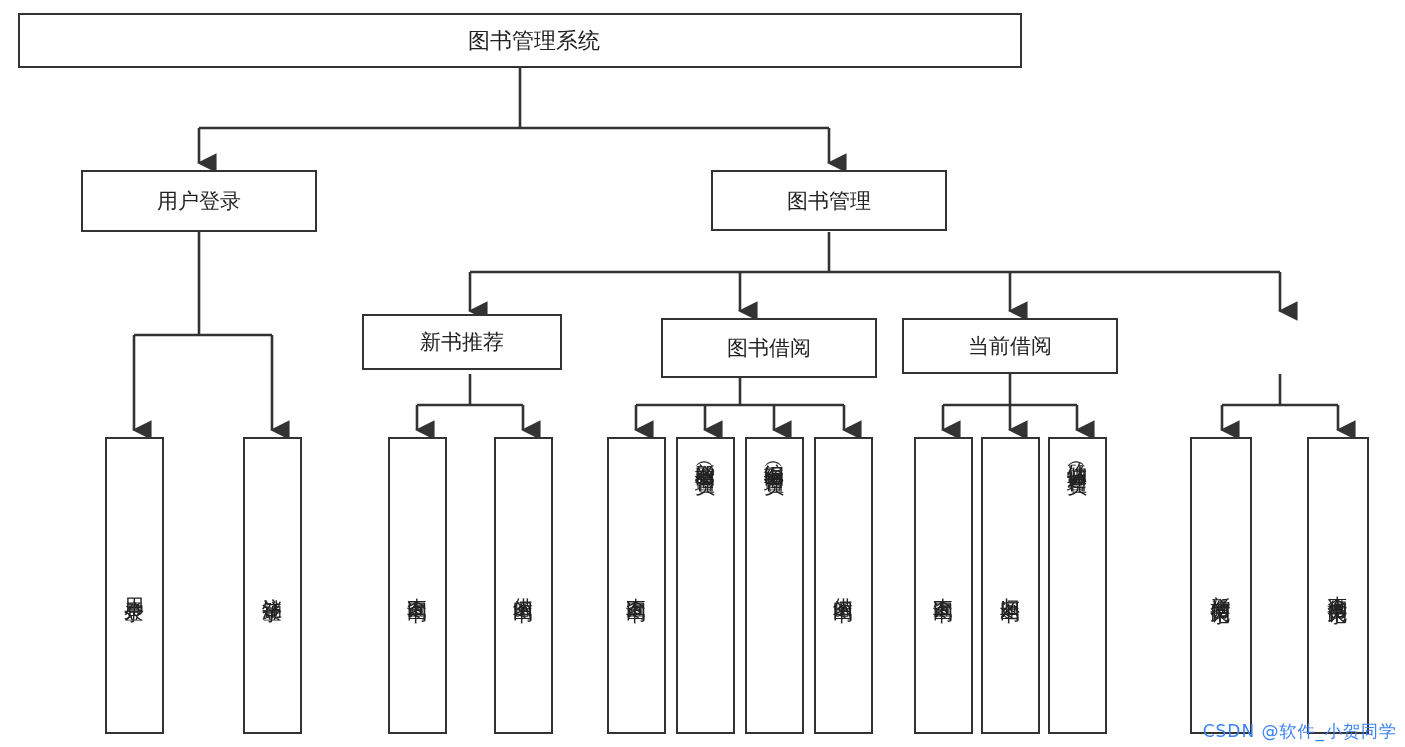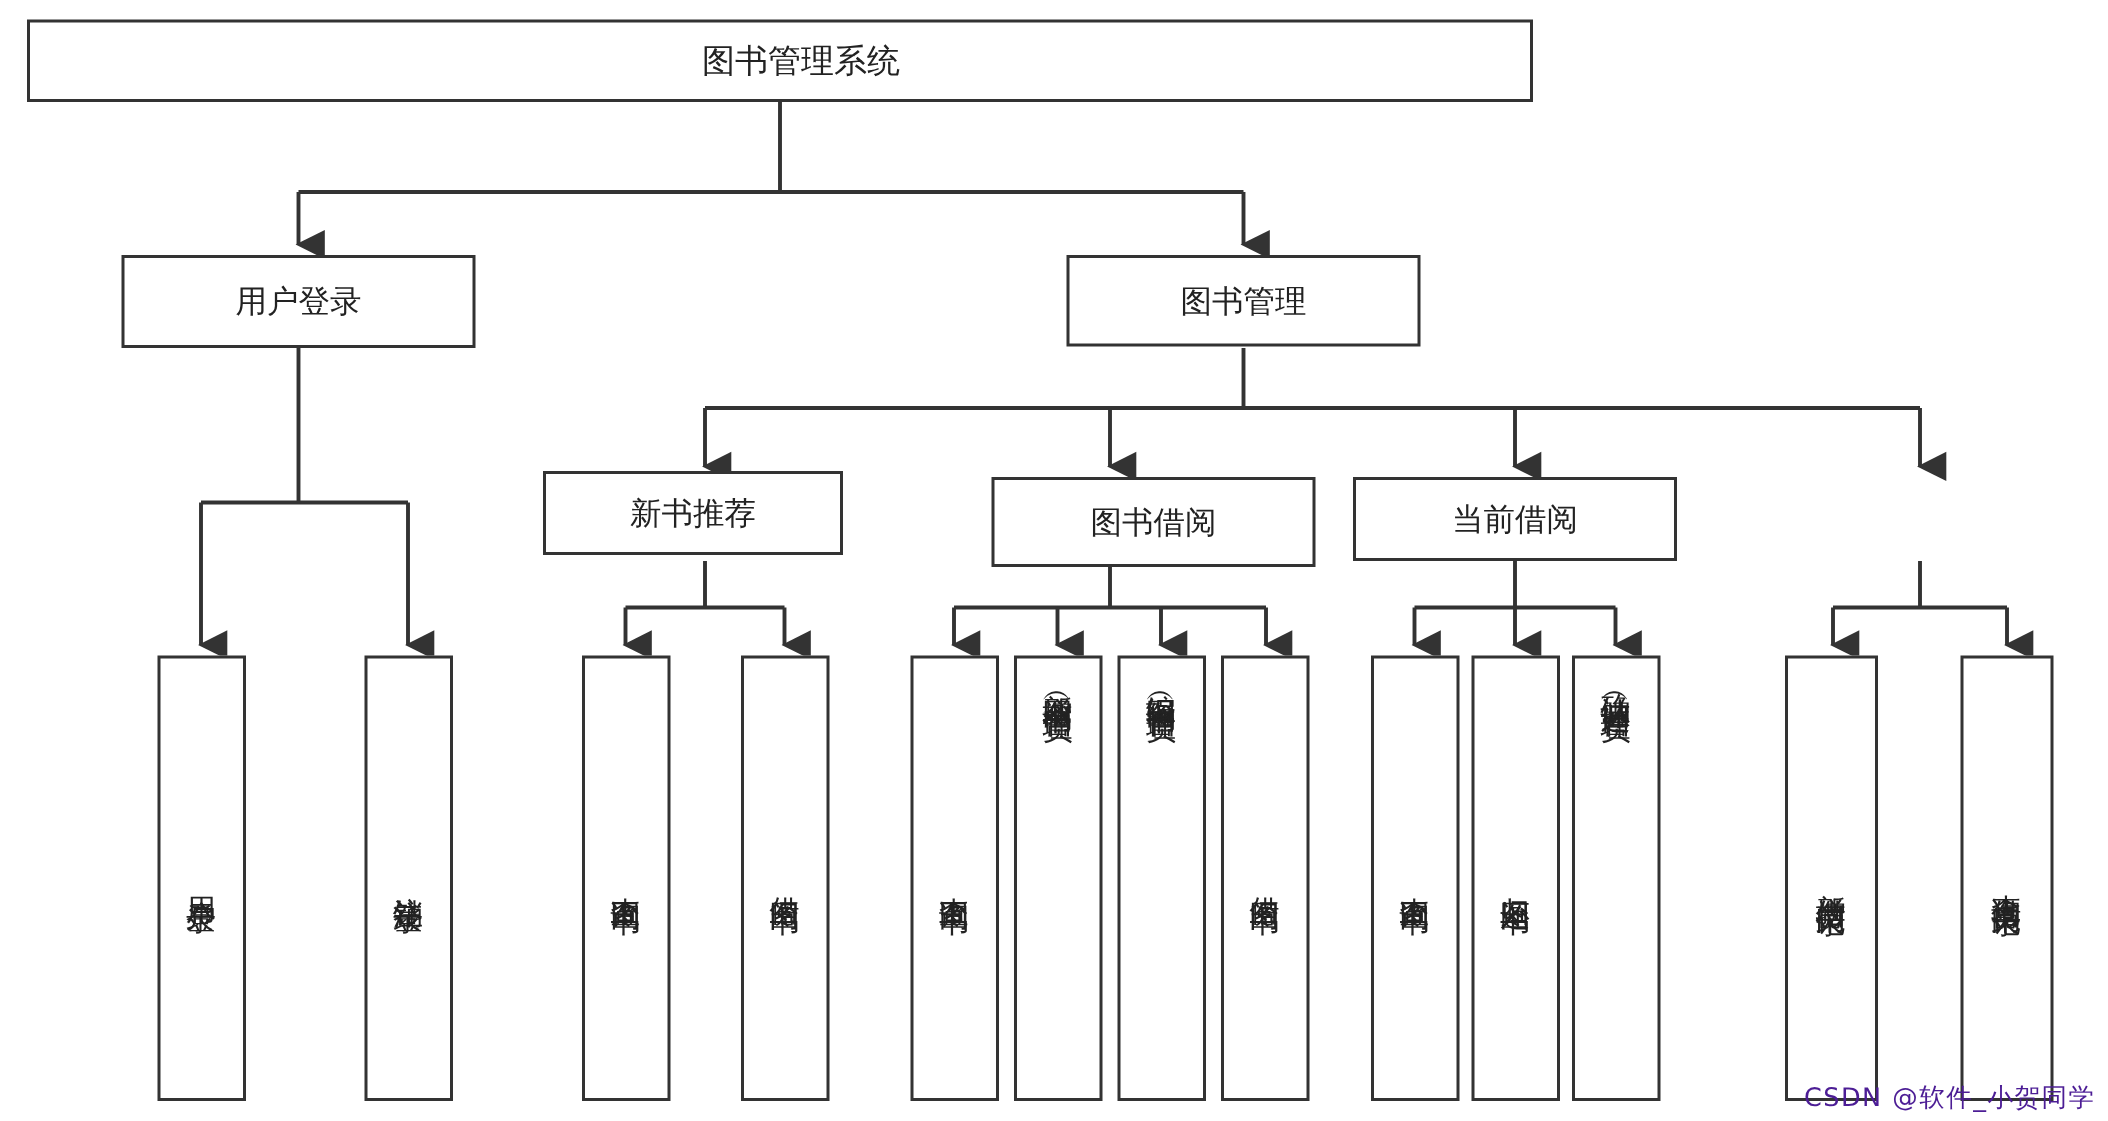--- a/index.html
+++ b/index.html
@@ -46,21 +46,21 @@
     margin-top:auto;
     margin-bottom:auto;
   }
   .leaf.center{align-items:center;}
 
   #watermark{
     position:absolute;
     right:8px;
     bottom:4px;
     font-size:17px;
-    color:#4c1d95;
+    color:#3b82f6;
     letter-spacing:1px;
     white-space:nowrap;
     pointer-events:none;
   }
 </style>
 </head>
 <body>
 
 <div id="diagram-root">
 

